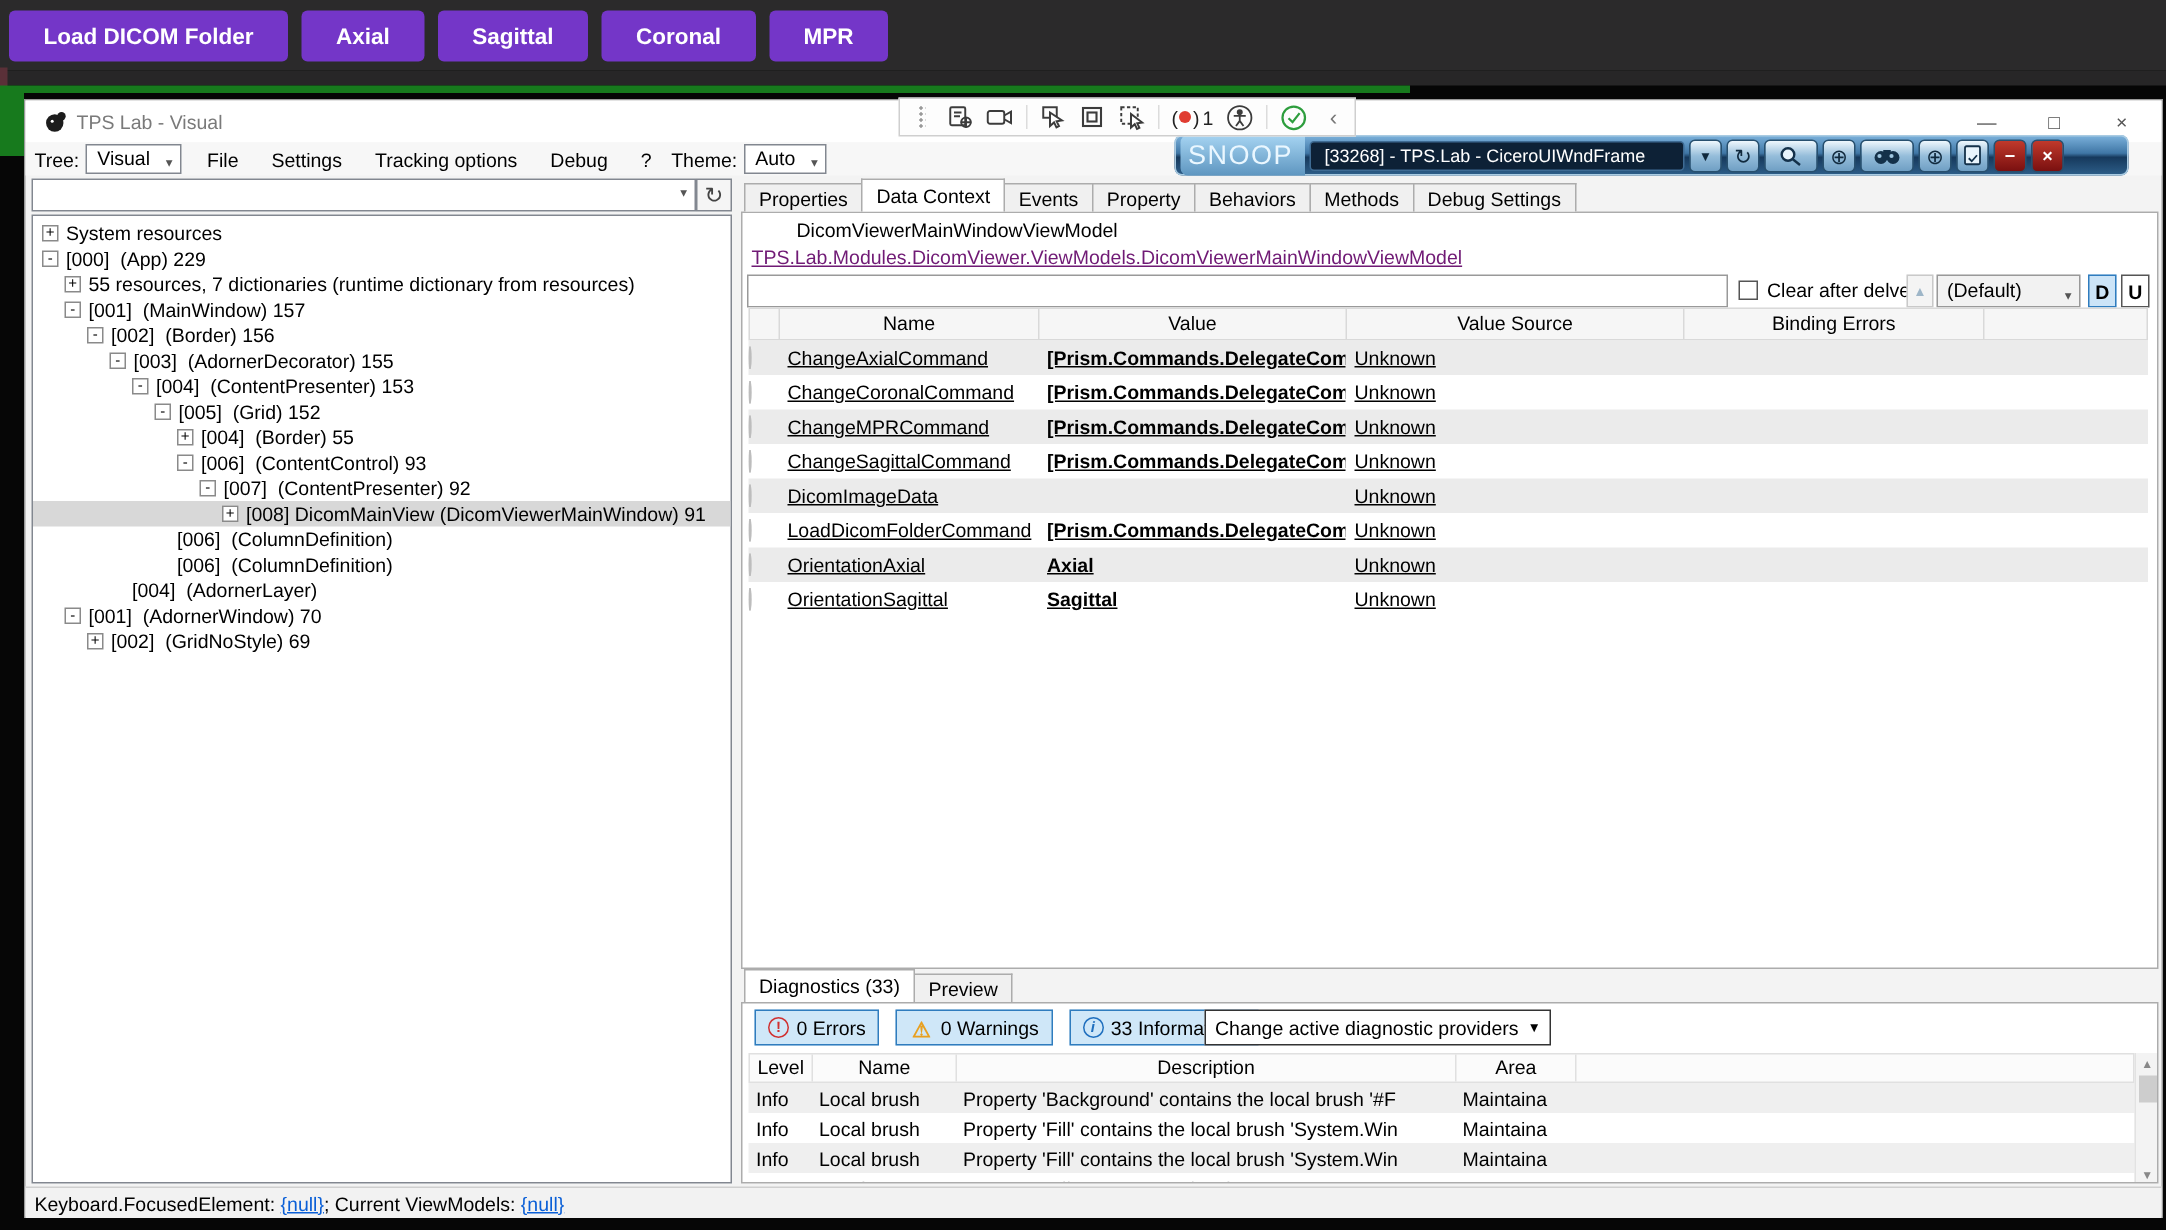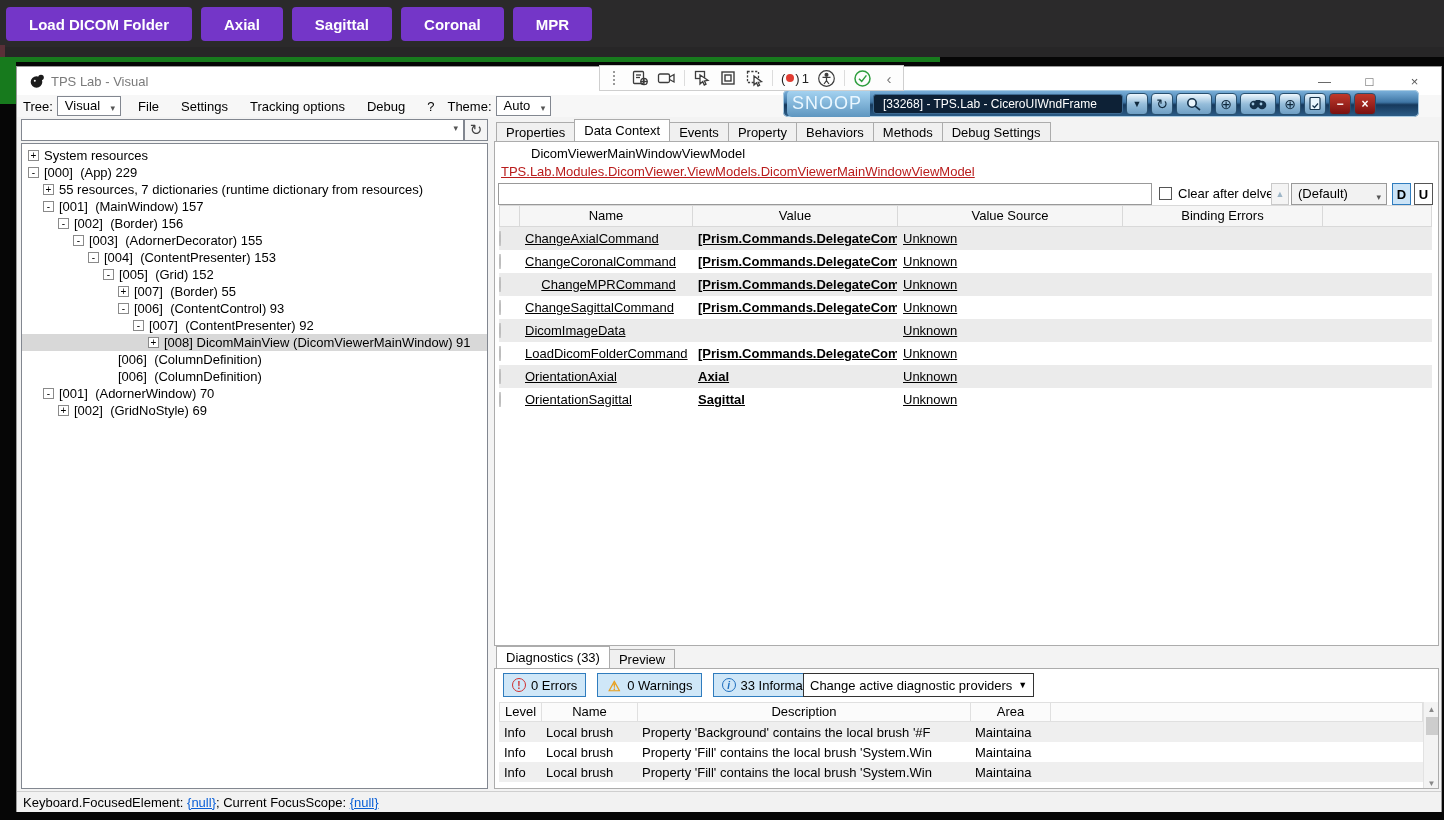--- a/index.html
+++ b/index.html
@@ -80,21 +80,21 @@
   .null-link{color:#0a5fd7;text-decoration:underline;cursor:pointer;}
 
   
   .tabs{position:absolute;left:479px;top:53px;height:21px;display:flex;align-items:flex-end;z-index:2;}
   .tab{height:19px;line-height:19px;padding:0 9px;background:#f0f0f0;border:1px solid #acacac;border-bottom:none;
        margin-right:-1px;cursor:pointer;}
   .tab.active{background:#fff;height:22px;line-height:22px;position:relative;z-index:3;}
   .content-box{position:absolute;left:477px;top:74px;width:945px;height:505px;background:#fff;border:1px solid #acacac;}
 
   .dc-class{position:absolute;left:6px;top:4px;margin-left:30px;}
-  .dc-link{position:absolute;left:6px;top:22px;color:#b91c1c;text-decoration:underline;cursor:pointer;white-space:nowrap;}
+  .dc-link{position:absolute;left:6px;top:22px;color:#701a75;text-decoration:underline;cursor:pointer;white-space:nowrap;}
   .delve-row{position:absolute;left:0;top:41px;width:100%;height:24px;}
   .delve-input{position:absolute;left:3px;top:0;width:654px;height:22px;border:1px solid #999;background:#fff;
                font-family:"Liberation Sans",sans-serif;font-size:13px;padding:0 5px;outline:none;}
   .cad-check{position:absolute;left:664px;top:4px;width:13px;height:13px;border:1px solid #555;background:#fff;cursor:pointer;}
   .cad-label{position:absolute;left:683px;top:3px;}
   .up-btn{position:absolute;left:776px;top:0;width:18px;height:22px;border:1px solid #c9c9c9;background:#f4f4f4;
           color:#9eb6c8;font-size:9px;display:grid;place-items:center;cursor:pointer;}
   .preset-combo{position:absolute;left:796px;top:0;width:96px;height:22px;border:1px solid #999;background:#f2f2f2;
                 line-height:20px;padding:0 18px 0 6px;cursor:pointer;}
   .preset-combo::after{content:"▾";position:absolute;right:5px;top:3px;font-size:9px;color:#555;}
@@ -310,26 +310,27 @@
     </div>
     <div class="tree-box">
         <div class="tree-row" style="padding-left: 6px;"><span class="toggle">+</span><span class="tree-label">System resources</span></div>
         <div class="tree-row" style="padding-left: 6px;"><span class="toggle">-</span><span class="tree-label">[000]  (App) 229</span></div>
         <div class="tree-row" style="padding-left: 21px;"><span class="toggle">+</span><span class="tree-label">55 resources, 7 dictionaries (runtime dictionary from resources)</span></div>
         <div class="tree-row" style="padding-left: 21px;"><span class="toggle">-</span><span class="tree-label">[001]  (MainWindow) 157</span></div>
         <div class="tree-row" style="padding-left: 36px;"><span class="toggle">-</span><span class="tree-label">[002]  (Border) 156</span></div>
         <div class="tree-row" style="padding-left: 51px;"><span class="toggle">-</span><span class="tree-label">[003]  (AdornerDecorator) 155</span></div>
         <div class="tree-row" style="padding-left: 66px;"><span class="toggle">-</span><span class="tree-label">[004]  (ContentPresenter) 153</span></div>
         <div class="tree-row" style="padding-left: 81px;"><span class="toggle">-</span><span class="tree-label">[005]  (Grid) 152</span></div>
-        <div class="tree-row" style="padding-left: 96px;"><span class="toggle">+</span><span class="tree-label">[007]  (Border) 55</span></div>
+        <div class="tree-row" style="padding-left: 96px;"><span class="toggle">+</span><span class="tree-label">[004]  (Border) 55</span></div>
         <div class="tree-row" style="padding-left: 96px;"><span class="toggle">-</span><span class="tree-label">[006]  (ContentControl) 93</span></div>
         <div class="tree-row" style="padding-left: 111px;"><span class="toggle">-</span><span class="tree-label">[007]  (ContentPresenter) 92</span></div>
         <div class="tree-row selected" style="padding-left: 126px;"><span class="toggle">+</span><span class="tree-label">[008] DicomMainView (DicomViewerMainWindow) 91</span></div>
         <div class="tree-row" style="padding-left: 96px;"><span class="tree-label">[006]  (ColumnDefinition)</span></div>
         <div class="tree-row" style="padding-left: 96px;"><span class="tree-label">[006]  (ColumnDefinition)</span></div>
+        <div class="tree-row" style="padding-left: 66px;"><span class="tree-label">[004]  (AdornerLayer)</span></div>
         <div class="tree-row" style="padding-left: 21px;"><span class="toggle">-</span><span class="tree-label">[001]  (AdornerWindow) 70</span></div>
         <div class="tree-row" style="padding-left: 36px;"><span class="toggle">+</span><span class="tree-label">[002]  (GridNoStyle) 69</span></div>
       </div>
 
     <div class="tabs">
         <div class="tab">Properties</div>
         <div class="tab active">Data Context</div>
         <div class="tab">Events</div>
         <div class="tab">Property</div>
         <div class="tab">Behaviors</div>
@@ -366,21 +367,21 @@
           </div>
           <div class="ptr prow">
             <div class="ptc" style="width: 20px;"><span class="pdot"></span></div>
             <div class="ptc pcell-pad" style="width: 173px;">ChangeCoronalCommand</div>
             <div class="ptc pcell-pad pval" style="width: 205px;">[Prism.Commands.DelegateCommand]</div>
             <div class="ptc pcell-pad" style="width: 225px;">Unknown</div>
             <div class="ptc pcell-pad" style="width: 200px;"></div>
           </div>
           <div class="ptr prow">
             <div class="ptc" style="width: 20px;"><span class="pdot"></span></div>
-            <div class="ptc pcell-pad" style="width: 173px; text-align: center;">ChangeMPRCommand</div>
+            <div class="ptc pcell-pad" style="width: 173px;">ChangeMPRCommand</div>
             <div class="ptc pcell-pad pval" style="width: 205px;">[Prism.Commands.DelegateCommand]</div>
             <div class="ptc pcell-pad" style="width: 225px;">Unknown</div>
             <div class="ptc pcell-pad" style="width: 200px;"></div>
           </div>
           <div class="ptr prow">
             <div class="ptc" style="width: 20px;"><span class="pdot"></span></div>
             <div class="ptc pcell-pad" style="width: 173px;">ChangeSagittalCommand</div>
             <div class="ptc pcell-pad pval" style="width: 205px;">[Prism.Commands.DelegateCommand]</div>
             <div class="ptc pcell-pad" style="width: 225px;">Unknown</div>
             <div class="ptc pcell-pad" style="width: 200px;"></div>
@@ -476,15 +477,15 @@
             <div class="dtc dcell-pad" style="width: 373px;"></div>
           </div>
         </div>
       <div class="vscroll">
         <div class="vs-arrow">▲</div>
         <div class="vs-thumb"></div>
         <div class="vs-arrow vs-down">▼</div>
       </div>
     </div>
 
-    <div class="statusbar"><span>Keyboard.FocusedElement: </span><span class="null-link">{null}</span><span>; Current FocusScope: </span><span class="null-link">{null}</span></div>
+    <div class="statusbar"><span>Keyboard.FocusedElement: </span><span class="null-link">{null}</span><span>; Current ViewModels: </span><span class="null-link">{null}</span></div>
   </div>
 </div>
 
 </body></html>

